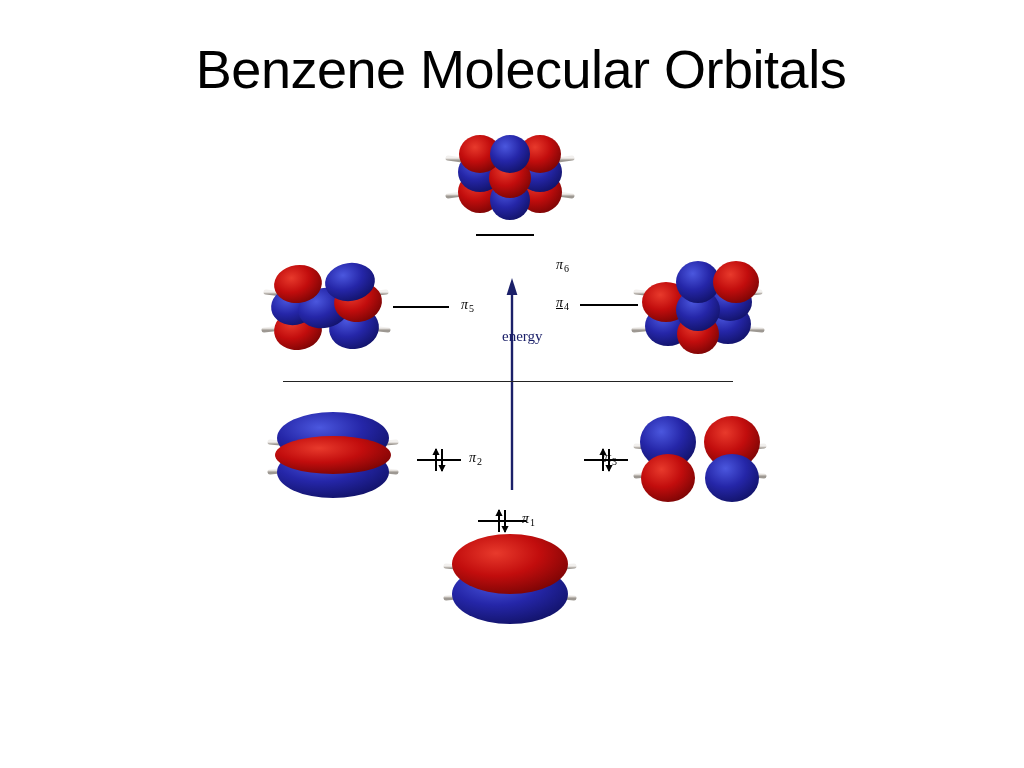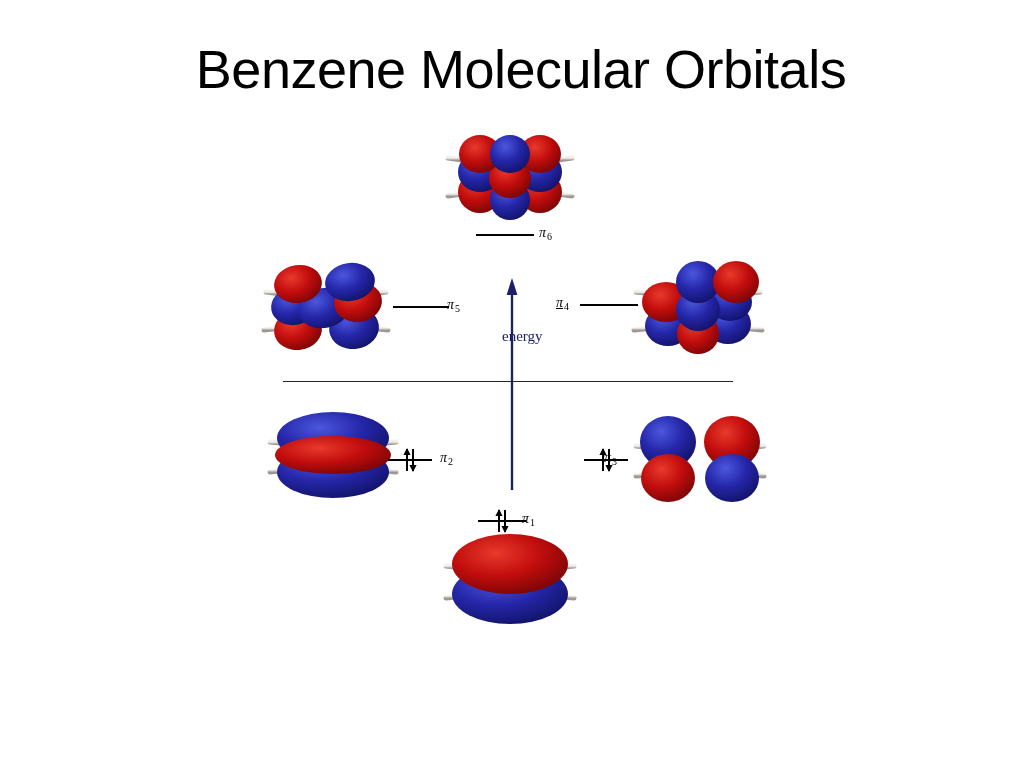--- a/index.html
+++ b/index.html
@@ -150,21 +150,21 @@
     <ellipse cx="100" cy="44" rx="22" ry="20" fill="url(#rg-blue)"></ellipse>
     <ellipse cx="70" cy="50" rx="21" ry="20" fill="url(#rg-red)"></ellipse>
 
     <ellipse cx="40" cy="26" rx="21" ry="19" fill="url(#rg-red)"></ellipse>
     <ellipse cx="100" cy="26" rx="21" ry="19" fill="url(#rg-red)"></ellipse>
     <ellipse cx="70" cy="26" rx="20" ry="19" fill="url(#rg-blue)"></ellipse>
   </svg>
 
   <div class="level" style="left:476px; top:222px; width:90px;">
     <div class="level-line" style="left:0px; width:58px;"></div>
-    <div class="level-label" style="left:63px;">
+    <div class="level-label" style="left:80px;margin-top:32px;">
       <span>π</span><span class="sub">6</span>
     </div>
   </div>
 
   <svg class="orbital" style="left:258px; top:258px;" width="136" height="102" viewBox="0 0 136 102">
     <g stroke="url(#lg-bond)" stroke-width="5" stroke-linecap="round">
       <line x1="24" y1="36" x2="8" y2="34"></line>
       <line x1="24" y1="70" x2="6" y2="72"></line>
       <line x1="112" y1="36" x2="128" y2="34"></line>
       <line x1="112" y1="70" x2="130" y2="72"></line>
@@ -177,21 +177,21 @@
     <ellipse cx="36" cy="48" rx="23" ry="19" fill="url(#rg-blue)" transform="rotate(-10 36 48)"></ellipse>
     <ellipse cx="66" cy="50" rx="26" ry="20" fill="url(#rg-blue)" transform="rotate(-12 66 50)"></ellipse>
     <ellipse cx="100" cy="44" rx="24" ry="20" fill="url(#rg-red)" transform="rotate(-8 100 44)"></ellipse>
 
     <ellipse cx="40" cy="26" rx="24" ry="19" fill="url(#rg-red)" transform="rotate(-8 40 26)"></ellipse>
     <ellipse cx="92" cy="24" rx="25" ry="19" fill="url(#rg-blue)" transform="rotate(-8 92 24)"></ellipse>
   </svg>
 
   <div class="level" style="left:393px; top:294px; width:96px;">
     <div class="level-line" style="left:0px; width:56px;"></div>
-    <div class="level-label" style="left:54px;">
+    <div class="level-label" style="left:68px;">
       <span>π</span><span class="sub">5</span>
     </div>
   </div>
 
   <svg class="orbital" style="left:628px; top:252px;" width="140" height="108" viewBox="0 0 140 108">
     <g stroke="url(#lg-bond)" stroke-width="5" stroke-linecap="round">
       <line x1="26" y1="42" x2="8" y2="40"></line>
       <line x1="26" y1="76" x2="6" y2="78"></line>
       <line x1="114" y1="42" x2="132" y2="40"></line>
       <line x1="114" y1="76" x2="134" y2="78"></line>
@@ -234,21 +234,21 @@
       <line x1="67" y1="78" x2="67" y2="90"></line>
     </g>
 
     <ellipse cx="67" cy="64" rx="56" ry="26" fill="url(#rg-blue)"></ellipse>
 
     <ellipse cx="67" cy="30" rx="56" ry="26" fill="url(#rg-blue)"></ellipse>
 
     <ellipse cx="67" cy="47" rx="58" ry="19" fill="url(#rg-red)"></ellipse>
   </svg>
 
-  <div class="level" style="left:388px; top:447px; width:90px;">
+  <div class="level" style="left:417px; top:447px; width:90px;">
     <div class="level-line" style="left:0px; width:44px;"></div>
     <svg class="electron-pair" style="left:14px;" viewBox="0 0 16 26">
       <line x1="5" y1="2" x2="5" y2="24" stroke="#000" stroke-width="2"></line>
       <polygon points="5,1 1.4,8 8.6,8" fill="#000"></polygon>
       <line x1="11" y1="2" x2="11" y2="24" stroke="#000" stroke-width="2"></line>
       <polygon points="11,25 7.4,18 14.6,18" fill="#000"></polygon>
     </svg>
     <div class="level-label" style="left:52px;">
       <span>π</span><span class="sub">2</span>
     </div>

